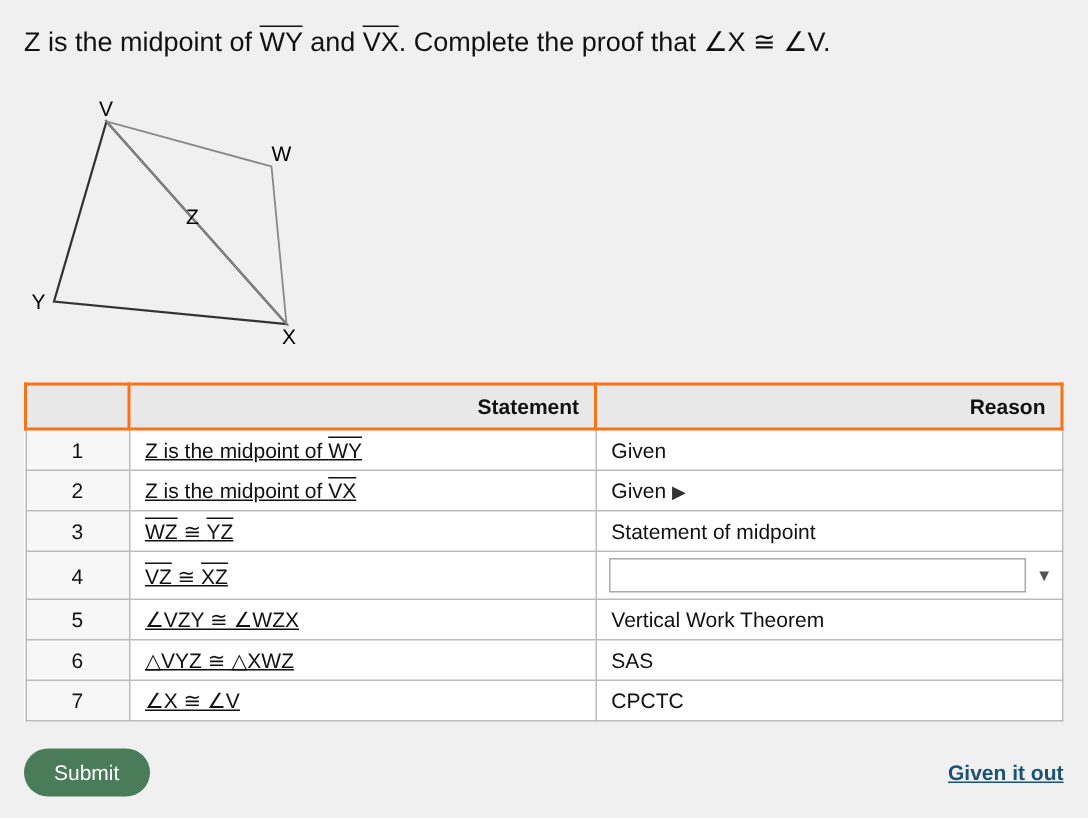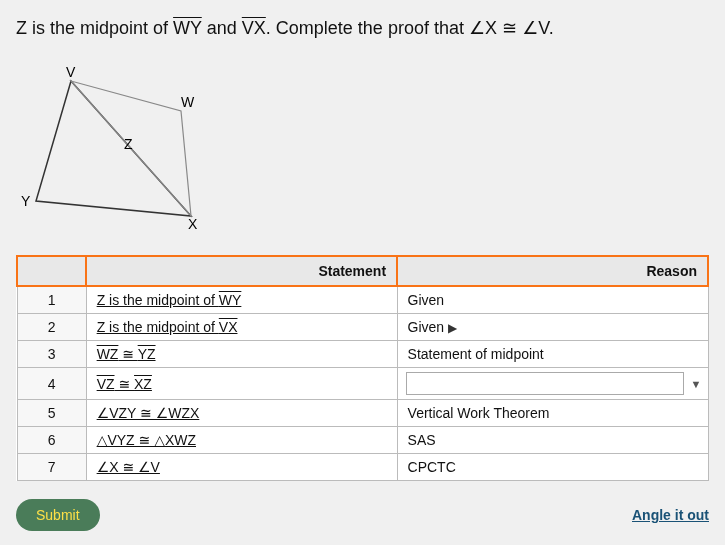--- a/index.html
+++ b/index.html
@@ -84,21 +84,21 @@
       font-family: Arial, sans-serif;
     }
     .bottom-row {
       display: flex;
       align-items: center;
       justify-content: space-between;
       margin-top: 4px;
     }
     .submit-btn {
       background: #4a7c59;
-      color: #fde047;
+      color: #ffffff;
       border: none;
       padding: 8px 20px;
       font-size: 14px;
       border-radius: 16px;
       cursor: pointer;
     }
     .work-it-out {
       color: #1a5276;
       font-size: 14px;
       font-weight: bold;
@@ -182,14 +182,14 @@
     <tr>
       <td>7</td>
       <td class="statement-cell">∠X ≅ ∠V</td>
       <td class="reason-cell">CPCTC</td>
     </tr>
   </tbody>
 </table>
 
 <div class="bottom-row">
   <button class="submit-btn">Submit</button>
-  <span class="work-it-out">Angle it out</span>
+  <span class="work-it-out">Given it out</span>
 </div>
 
 </body></html>

